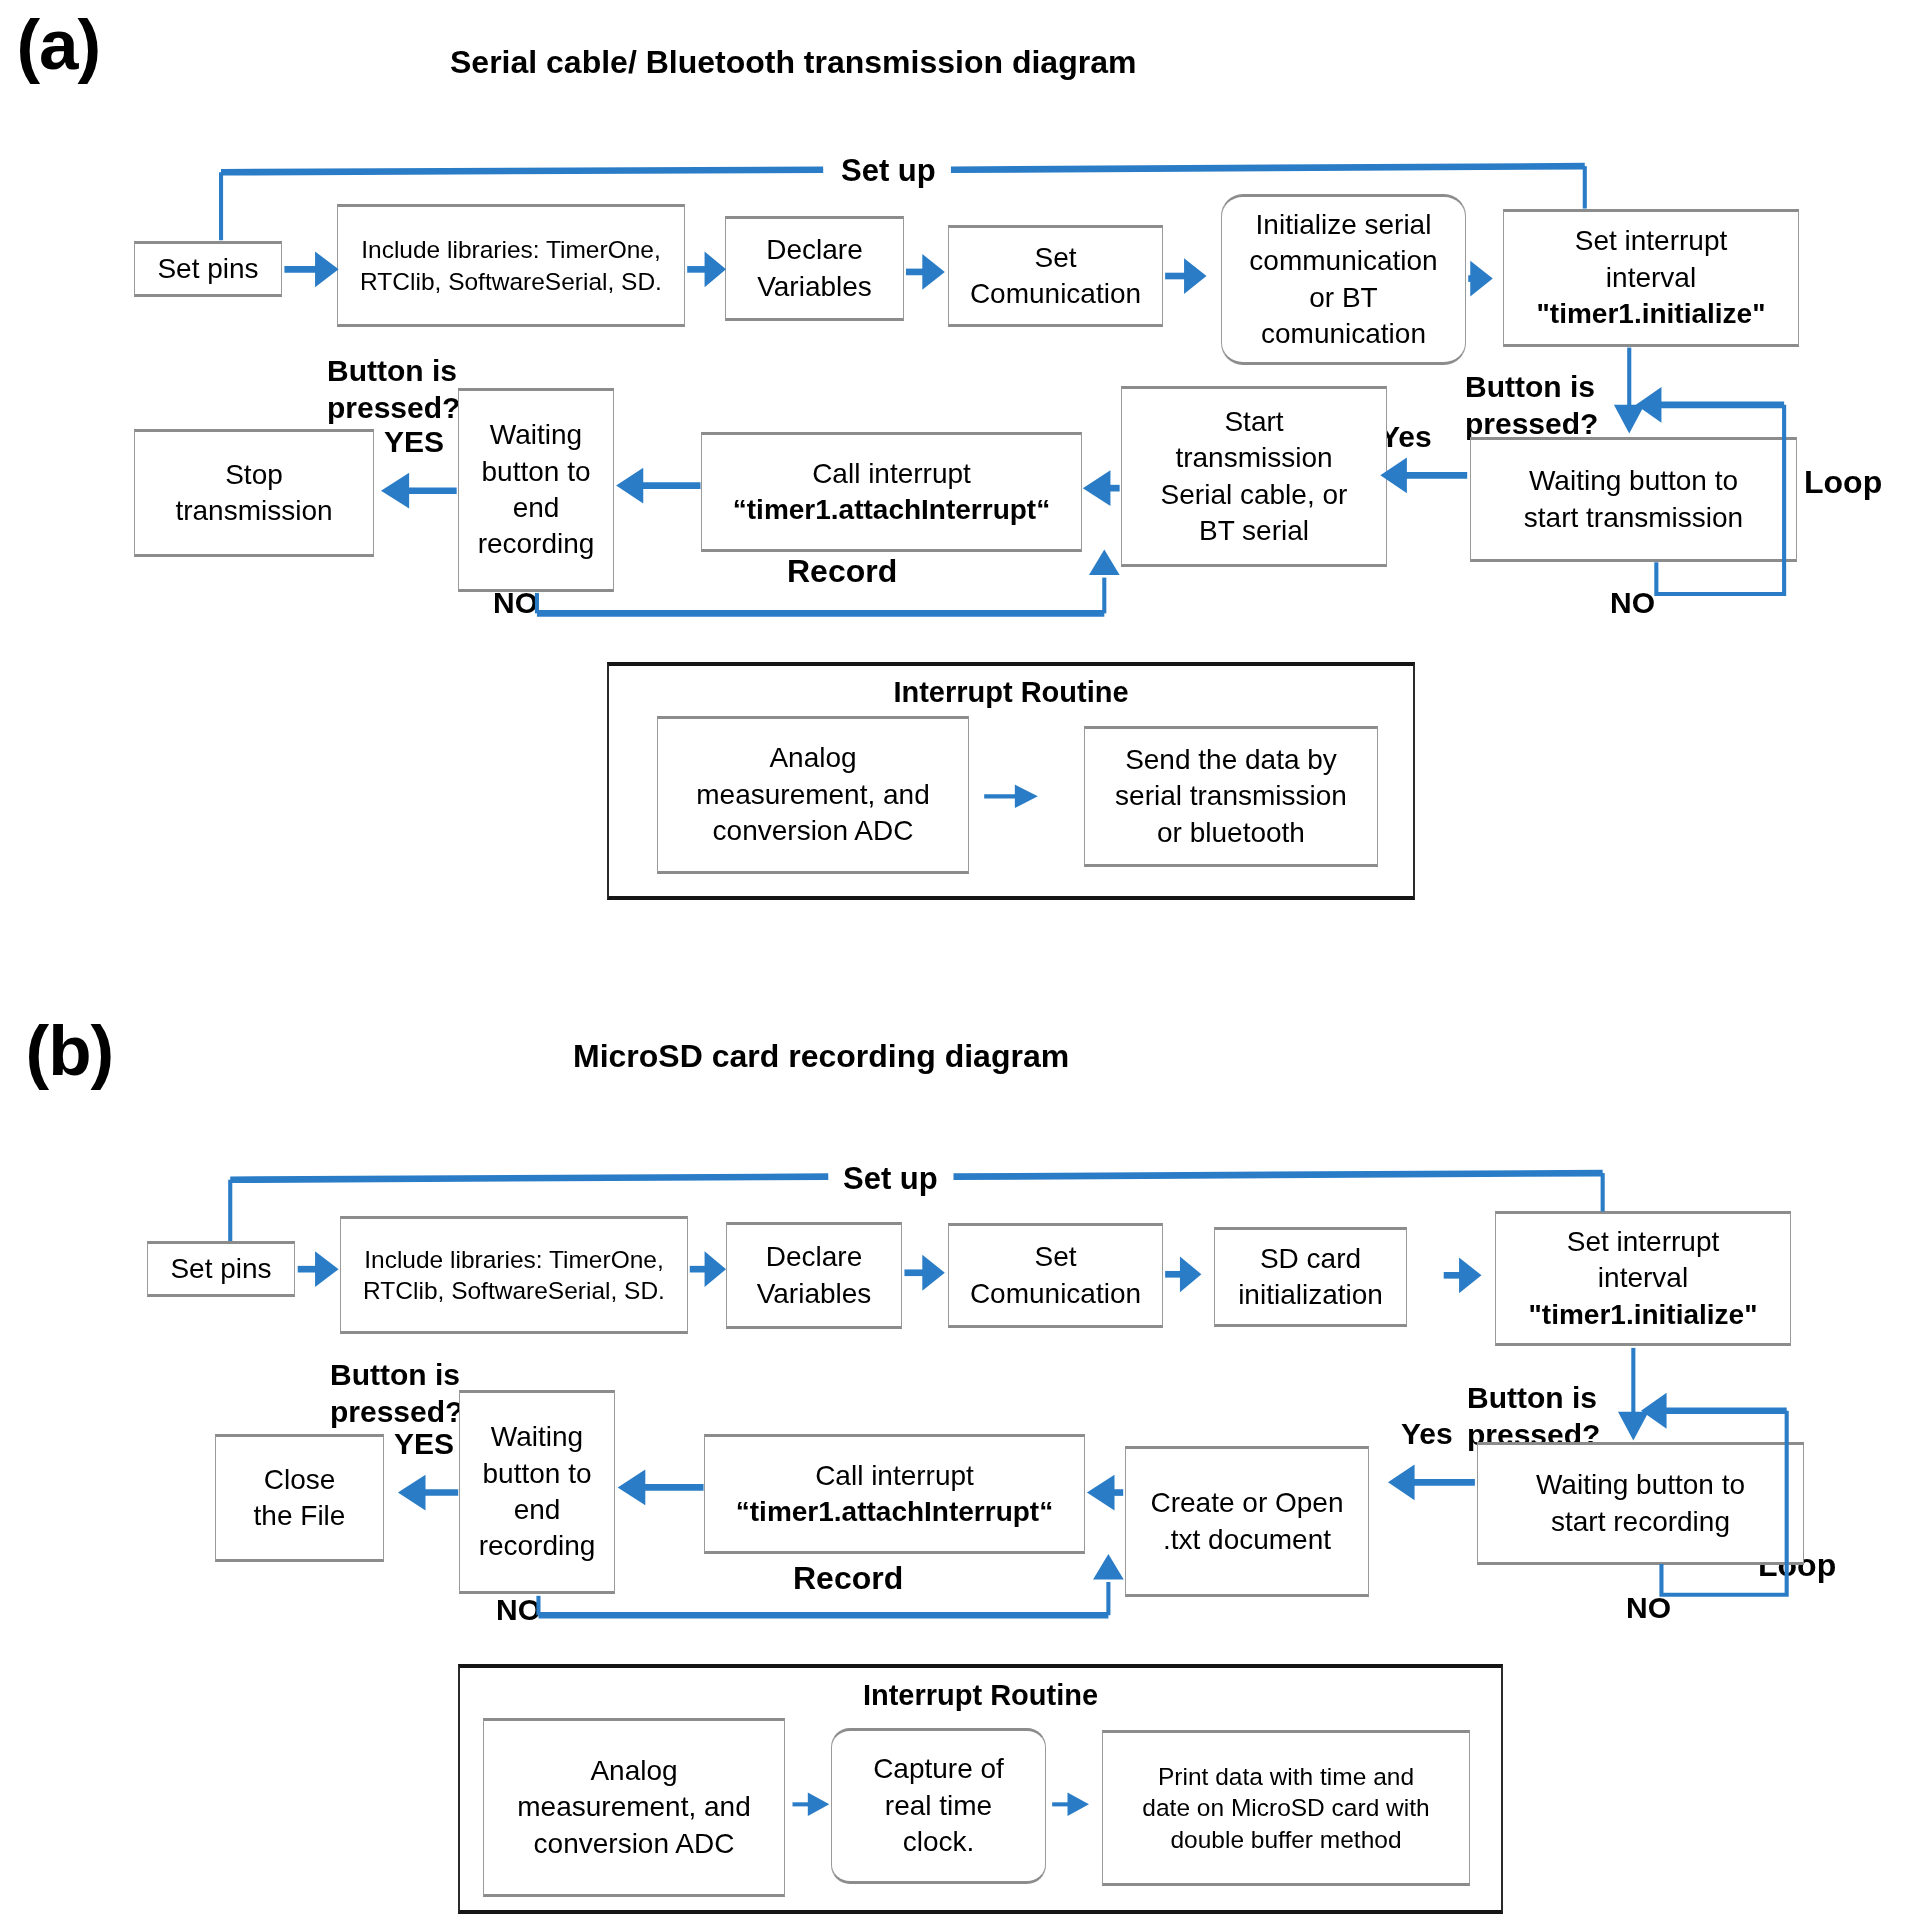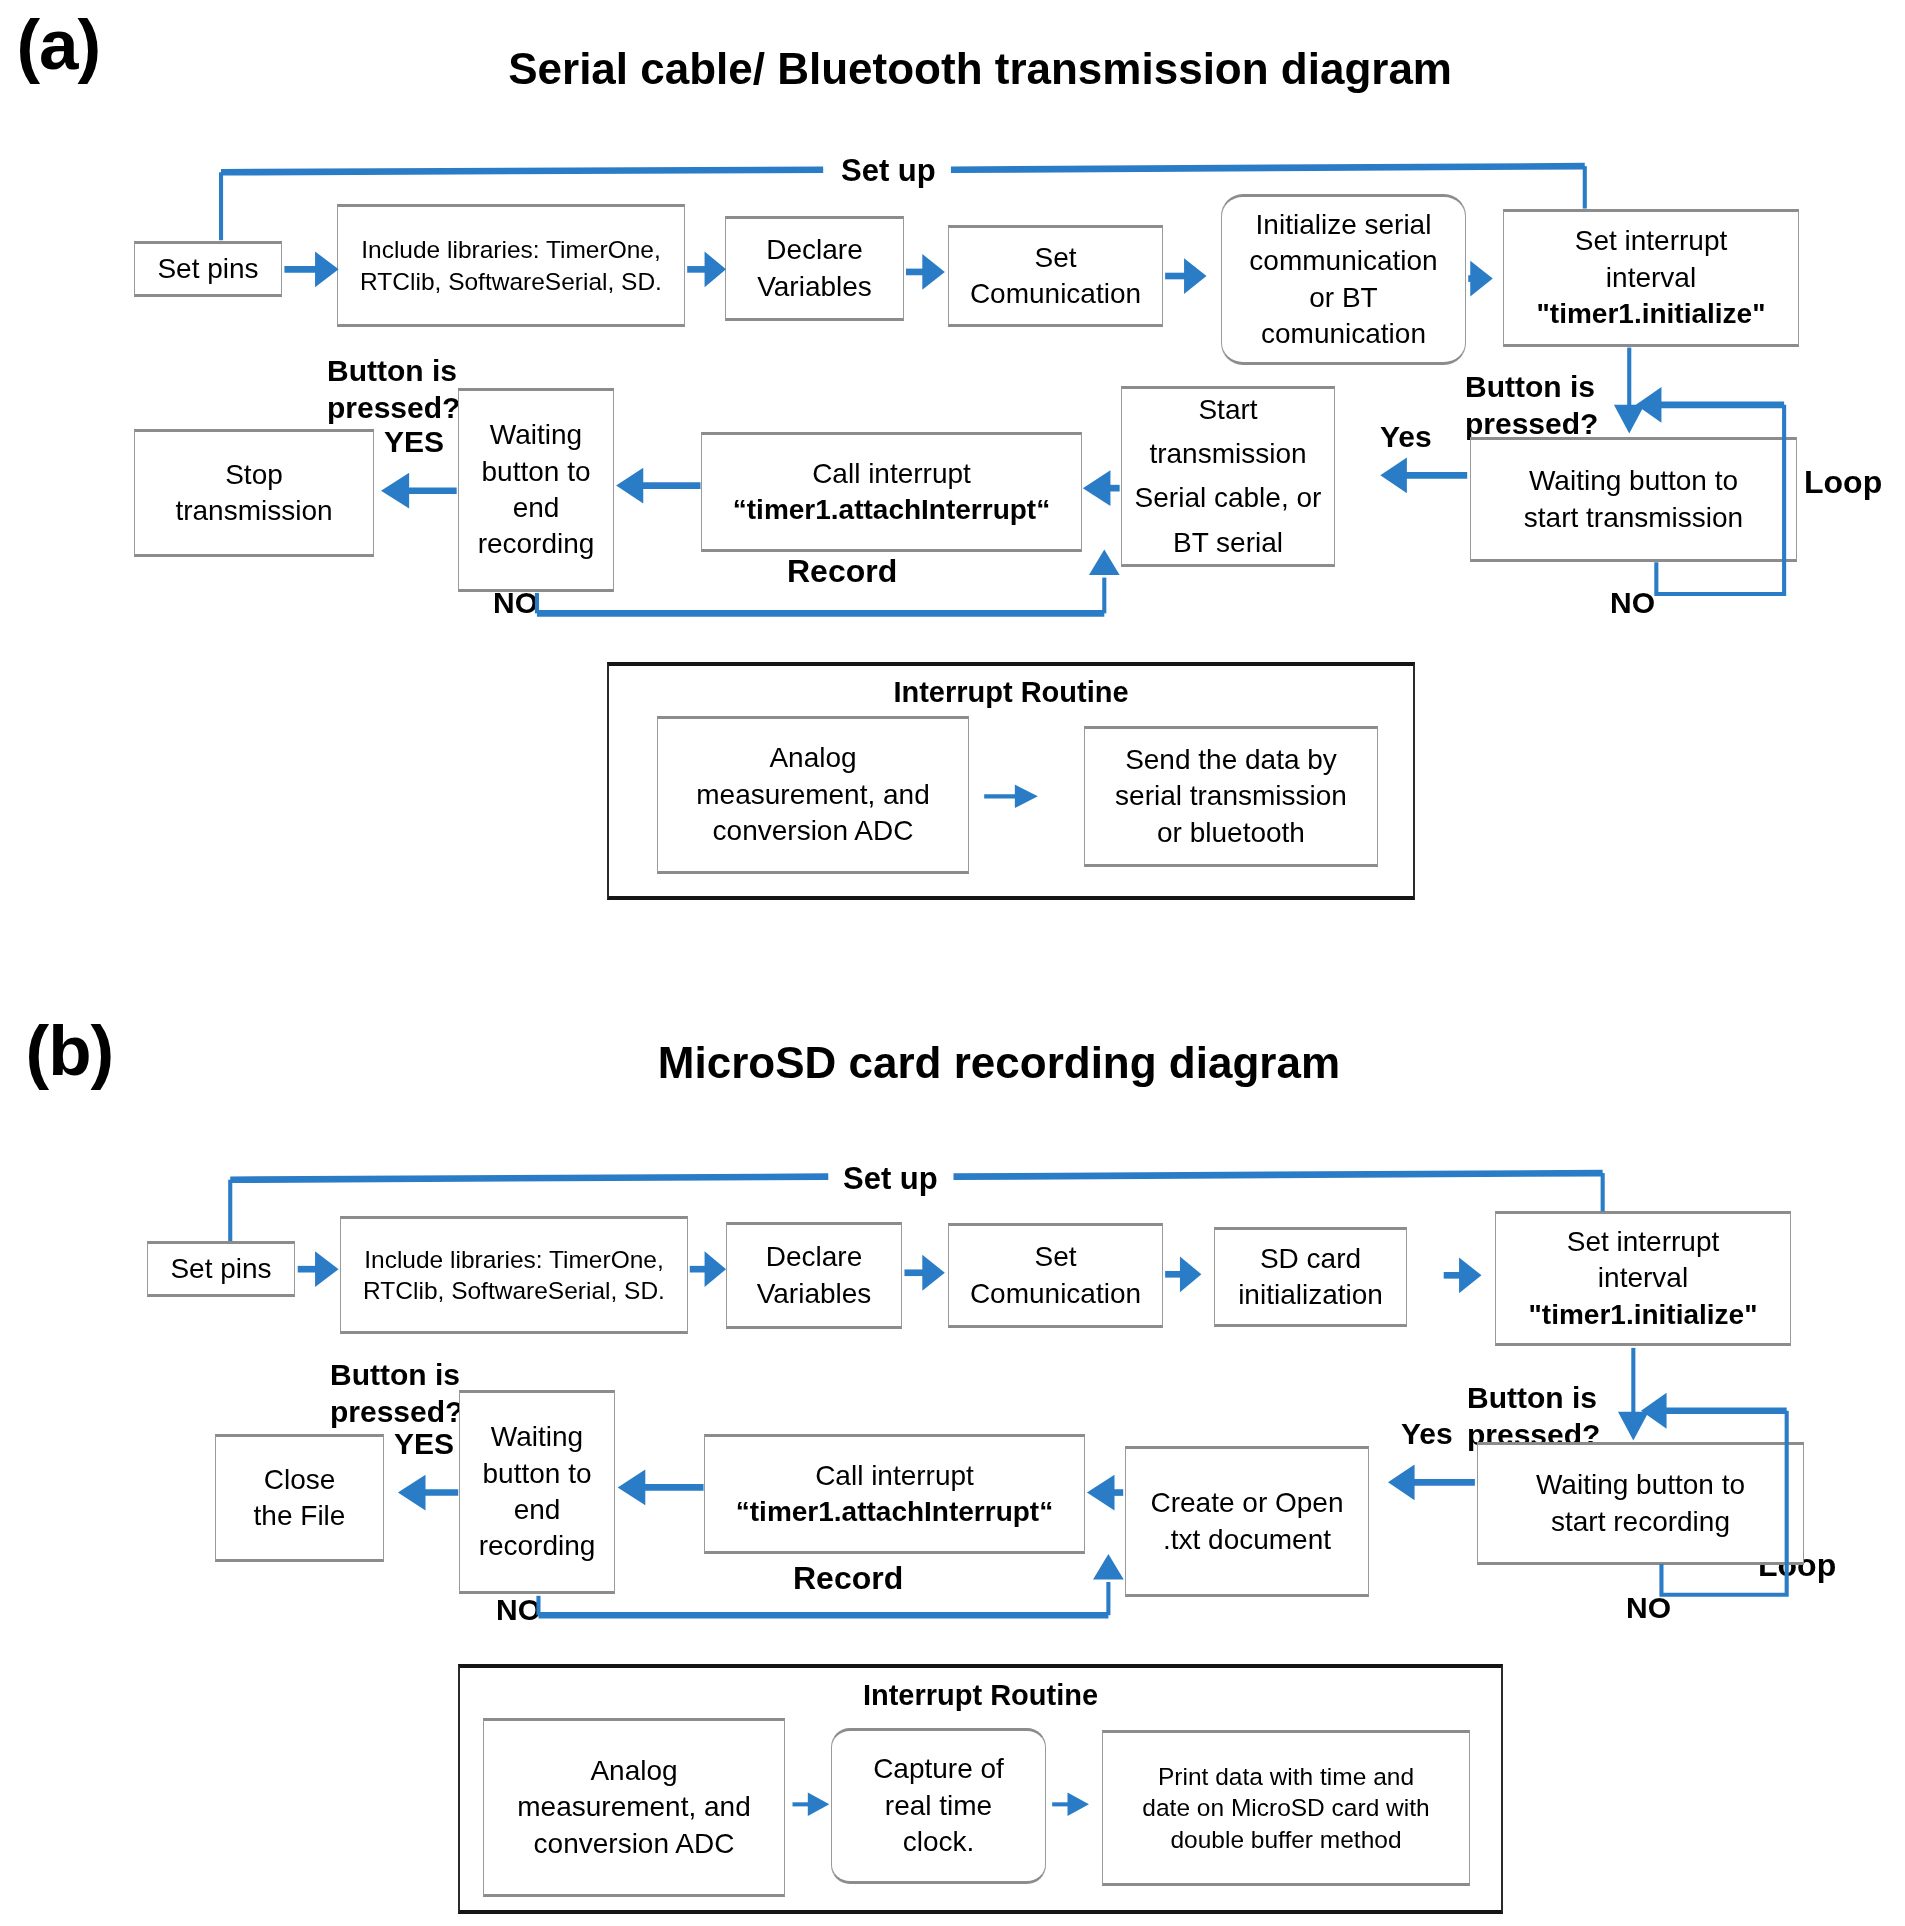--- a/index.html
+++ b/index.html
@@ -10,22 +10,22 @@
     -webkit-font-smoothing:antialiased;
   }
   #root{position:absolute;inset:0;width:1906px;height:1926px;overflow:hidden;}
 
   
   .panel-label{
     position:absolute;font-weight:bold;font-size:71px;line-height:1;
     letter-spacing:-1px;
   }
   .panel-title{
-    position:absolute;font-weight:bold;font-size:44px;line-height:1.05;
-    text-align:right;white-space:nowrap;
+    position:absolute;font-weight:bold;font-size:32px;line-height:1.05;
+    text-align:left;white-space:nowrap;
   }
 
   
   .box{
     position:absolute;box-sizing:border-box;
     background:#fff;
     border:1.5px solid #9a9a9a;
     border-top:3.6px solid #8c8c8c;
     border-bottom:3.6px solid #8c8c8c;
     display:flex;align-items:center;justify-content:center;
@@ -126,21 +126,21 @@
     <span>button to</span>
     <span>end</span>
     <span>recording</span>
   </div>
 
   <div class="box" style="left:701px;top:432px;width:381px;height:120px;flex-direction:column;">
     <span>Call interrupt</span>
     <b>“timer1.attachInterrupt“</b>
   </div>
 
-  <div class="box" style="left:1121px;top:386px;width:214px;height:181px;flex-direction:column;justify-content:space-between;">
+  <div class="box" style="left:1121px;top:386px;width:266px;height:181px;flex-direction:column;">
     <span>Start</span>
     <span>transmission</span>
     <span>Serial cable, or</span>
     <span>BT serial</span>
   </div>
 
   <div class="box" style="left:1470px;top:437px;width:327px;height:125px;flex-direction:column;">
     <span>Waiting button to</span>
     <span>start  transmission</span>
   </div>

